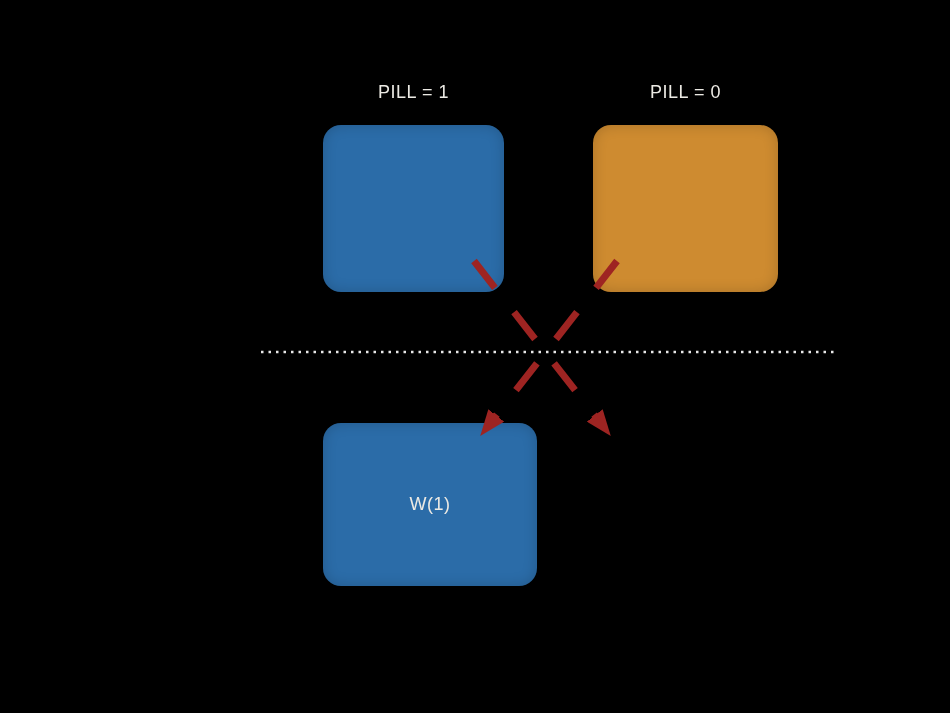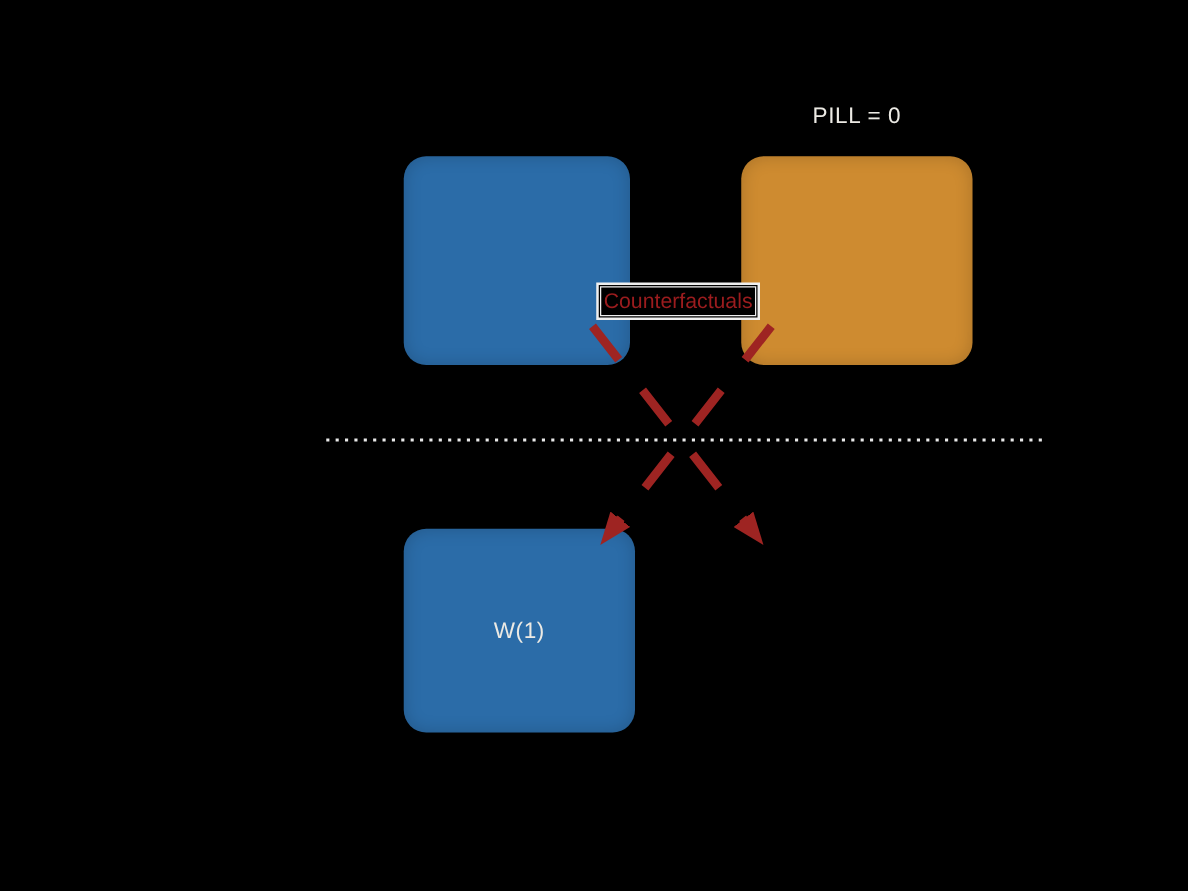--- a/index.html
+++ b/index.html
@@ -33,21 +33,21 @@
     border-radius: 18px;
     box-shadow: inset 0 0 14px rgba(0,0,0,0.18);
     display: flex;
     align-items: center;
     justify-content: center;
   }
   .square.blue   { background: #2B6CA8; }
   .square.orange { background: #CE8B30; }
   .square.top-left     { left: 323px; top: 125px; width: 181px; height: 167px; }
   .square.top-right    { left: 593px; top: 125px; width: 185px; height: 167px; }
-  .square.bottom-left  { left: 323px; top: 423px; width: 185px; height: 163px; }
+  .square.bottom-left  { left: 323px; top: 423px; width: 214px; height: 163px; }
   .square.bottom-right { left: 594px; top: 423px; width: 183px; height: 162px; }
 
   .sq-label {
     color: #ECEAE4;
     font-size: 18px;
     letter-spacing: 0.5px;
   }
 
   .overlay {
     position: absolute;
@@ -76,20 +76,21 @@
     font-size: 17px;
     line-height: 22px;
     white-space: nowrap;
   }
 </style>
 </head>
 <body>
 
 <div class="slide">
 
+  <div class="col-header pill1">PILL = 1</div>
 
   <div class="col-header pill0">PILL = 0</div>
 
   <div class="square blue top-left"></div>
 
   <div class="square orange top-right"></div>
 
   <div class="square blue bottom-left">
     <span class="sq-label">W(1)</span>
   </div>
@@ -102,17 +103,14 @@
       </marker>
     </defs>
 
     <line x1="261" y1="352" x2="837" y2="352" stroke="#E8E8E8" stroke-width="2.5" stroke-dasharray="2.5 5"></line>
 
     <line x1="474" y1="261" x2="596" y2="417" stroke="#9E2422" stroke-width="7" stroke-dasharray="34 31" marker-end="url(#arrowhead)"></line>
 
     <line x1="617" y1="261" x2="495" y2="417" stroke="#9E2422" stroke-width="7" stroke-dasharray="34 31" marker-end="url(#arrowhead)"></line>
   </svg>
 
-  <div class="cf-box">
-    <span class="cf-text">Counterfactuals</span>
-  </div>
 
 </div>
 
 </body></html>

